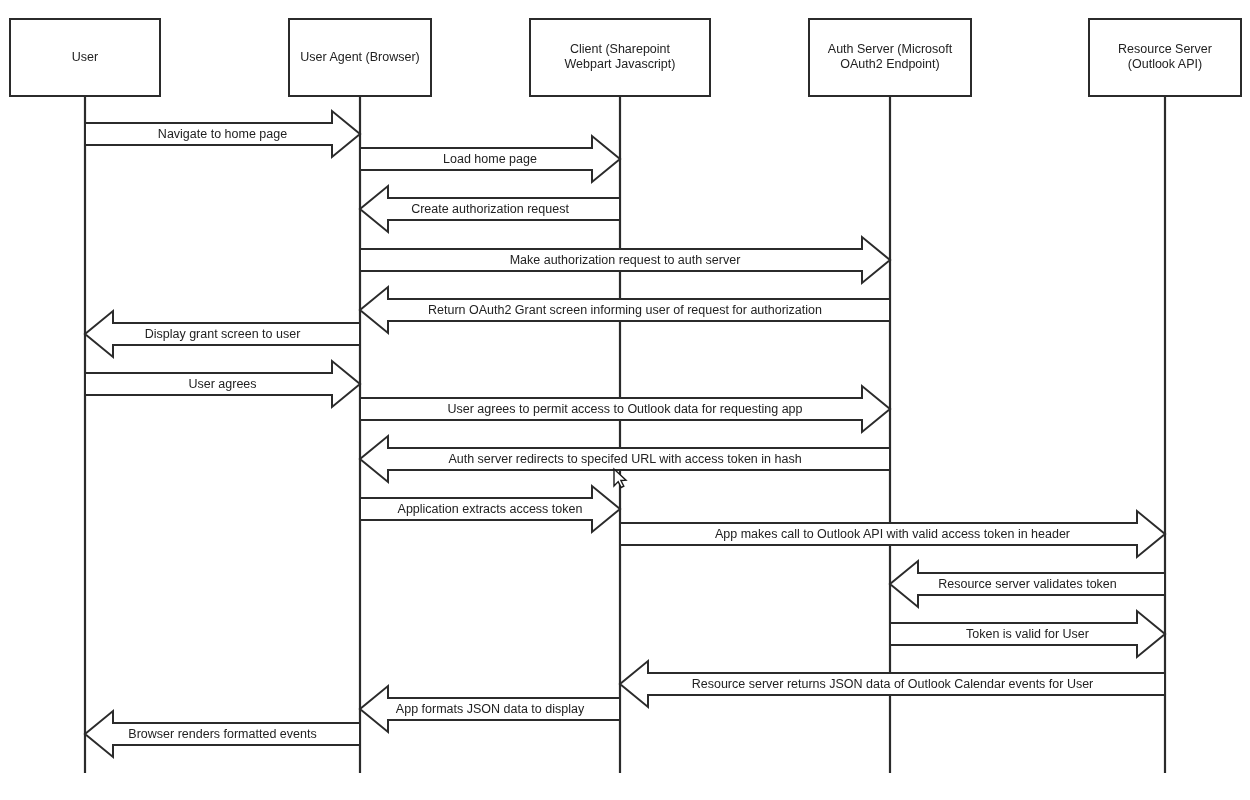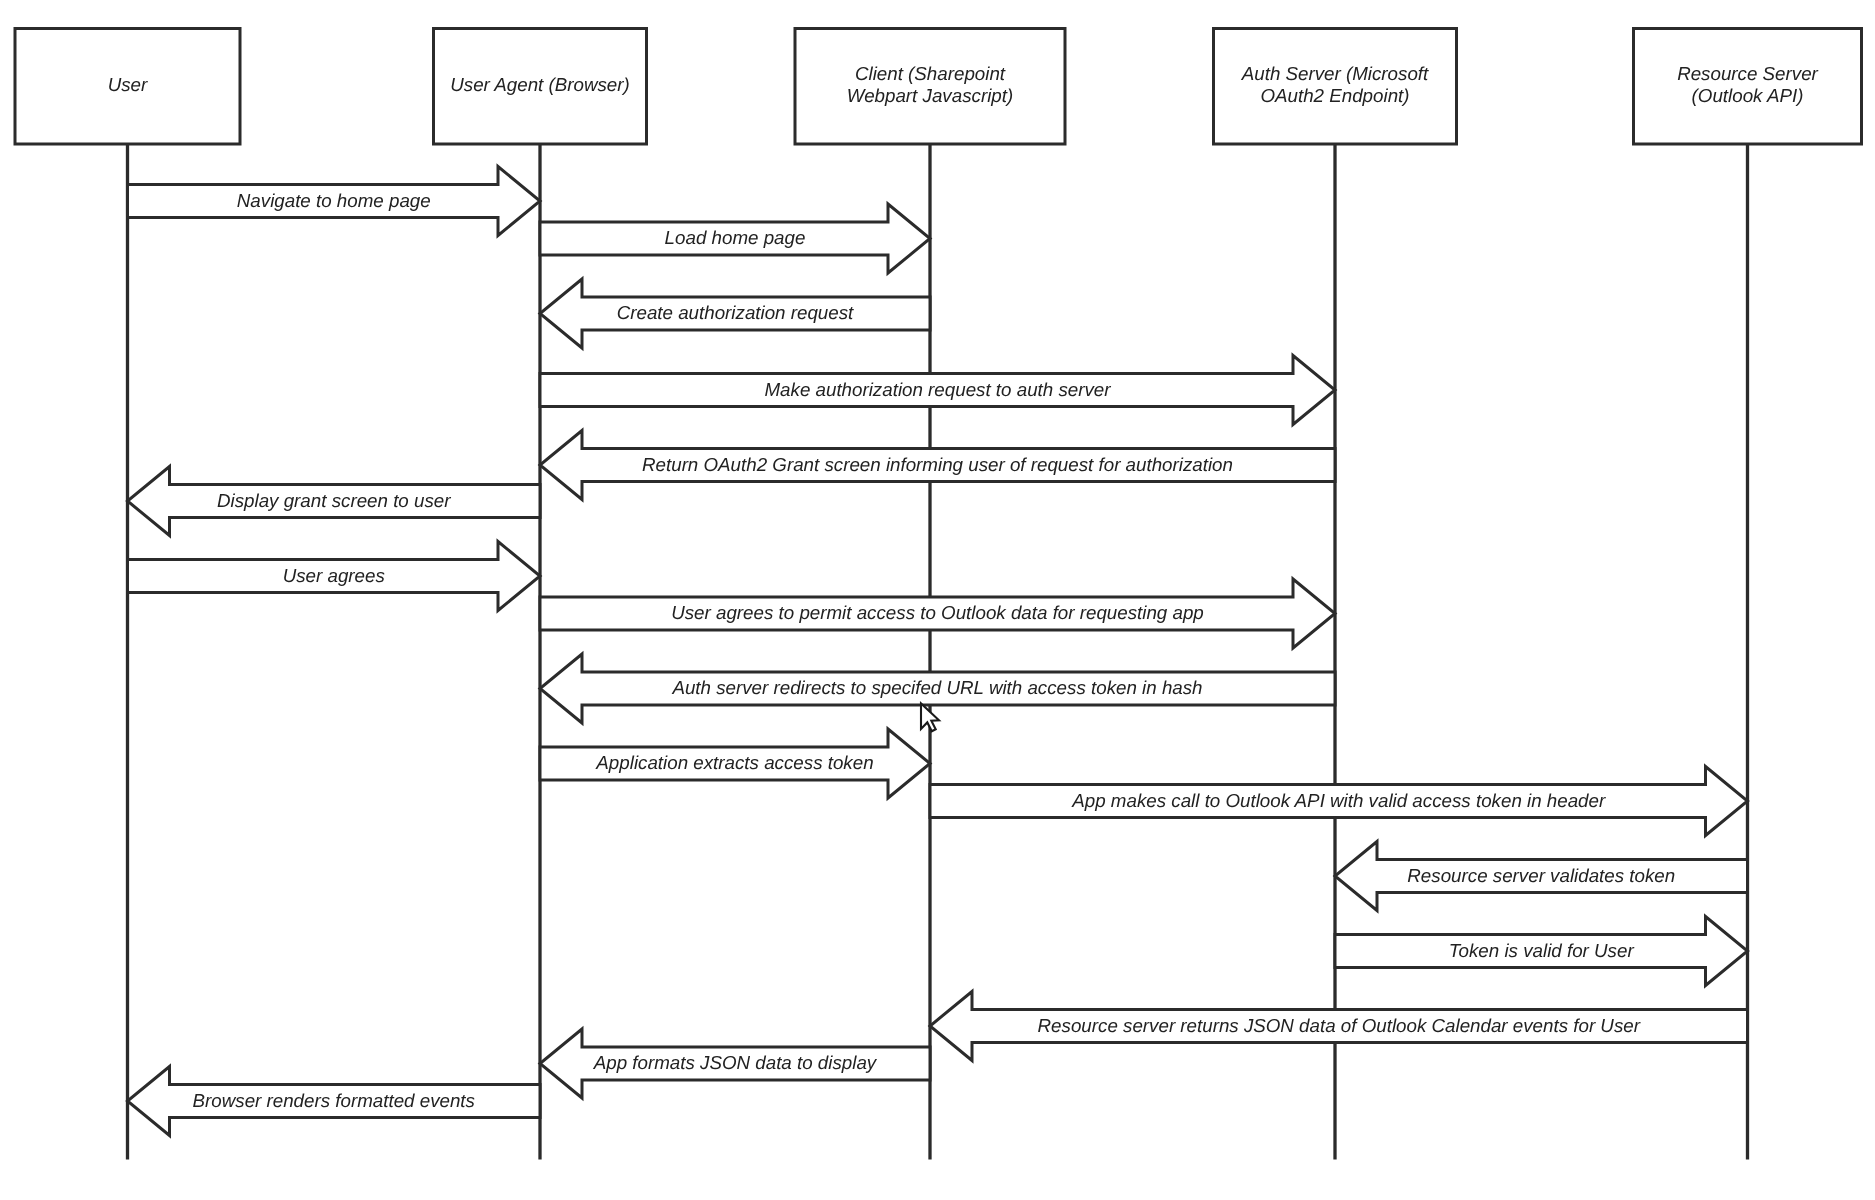--- a/index.html
+++ b/index.html
@@ -11,21 +11,20 @@
   body {
     font-family: "Liberation Sans", sans-serif;
     color: #222222;
   }
   #diagram-root {
     position: relative;
     width: 1250px;
     height: 800px;
     background: #ffffff;
     overflow: hidden;
-    font-style: italic;
   }
   svg#sequence-svg {
     display: block;
     width: 1250px;
     height: 800px;
   }
   .lifeline-box {
     fill: #ffffff;
     stroke: #2b2b2b;
     stroke-width: 2;

